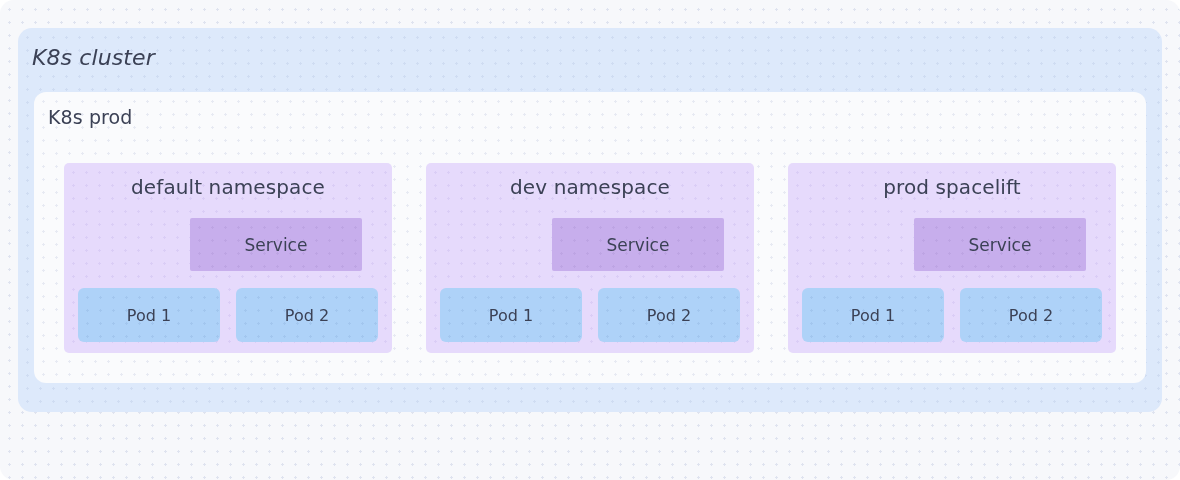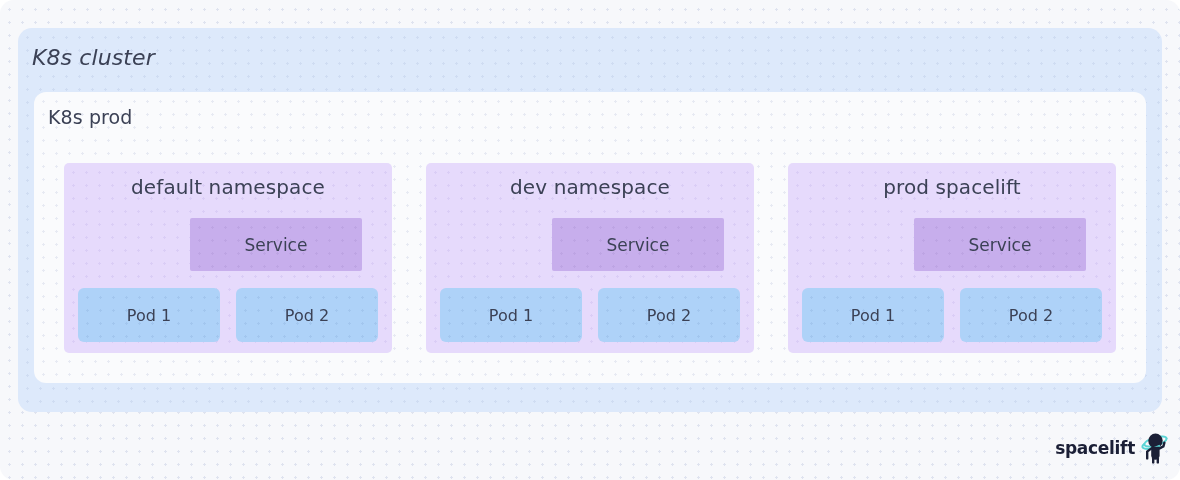--- a/index.html
+++ b/index.html
@@ -184,36 +184,14 @@
           <div class="pods">
             <div class="pod">Pod 1</div>
             <div class="pod">Pod 2</div>
           </div>
         </div>
 
       </div>
     </div>
   </div>
 
-  <div class="brand">
-    <span class="brand-text">spacelift</span>
-    <span class="brand-mark">
-      <svg viewBox="0 0 34 34" width="34" height="34" aria-hidden="true">
-
-        <ellipse cx="21.5" cy="11.5" rx="11.5" ry="4" fill="none" stroke="#5ad5d5" stroke-width="2" transform="rotate(-16 21.5 11.5)"></ellipse>
-
-        <circle cx="21.5" cy="10.8" r="7.2" fill="#1b1f36"></circle>
-
-        <path d="M10.6 13.6 A11.5 4 -16 0 0 26 15.6" fill="none" stroke="#5ad5d5" stroke-width="2"></path>
-
-        <path d="M17.2 16.8 h8.4 v8.8 a4.2 4.2 0 0 1 -4.2 4.2 a4.2 4.2 0 0 1 -4.2 -4.2 z" fill="#1b1f36"></path>
-
-        <path d="M17.4 18.4 L13.2 21.6 L13.2 28.4" fill="none" stroke="#1b1f36" stroke-width="2.4" stroke-linecap="round"></path>
-
-        <path d="M25.6 18.4 L29.4 16.4 L30.4 12.6" fill="none" stroke="#1b1f36" stroke-width="2.4" stroke-linecap="round"></path>
-
-        <path d="M19.2 28.6 L19.2 32.4" stroke="#1b1f36" stroke-width="2.4" stroke-linecap="round"></path>
-        <path d="M23.8 28.6 L23.8 32.4" stroke="#1b1f36" stroke-width="2.4" stroke-linecap="round"></path>
-      </svg>
-    </span>
-  </div>
 
 </div>
 
 </body></html>

